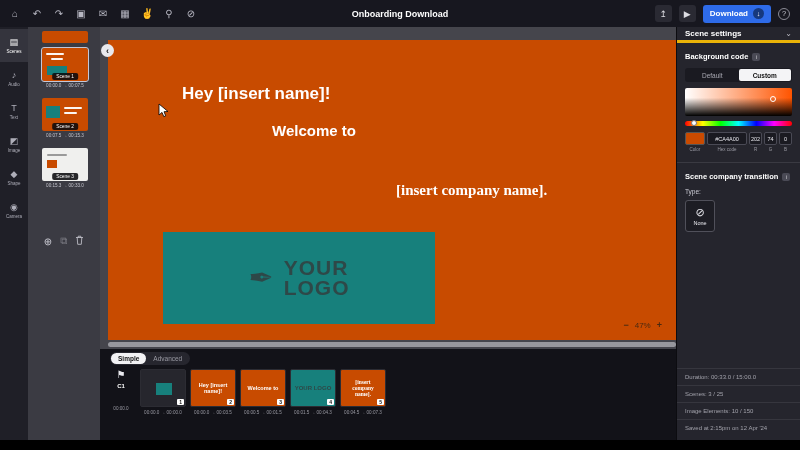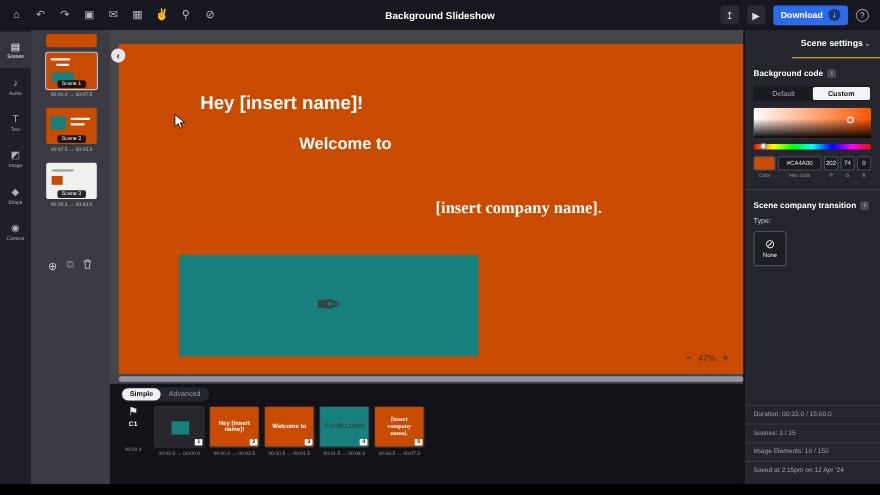--- a/index.html
+++ b/index.html
@@ -72,21 +72,21 @@
   .tl-thumb.teal { background:#17807c; }
   .tl-num { position:absolute; right:1px; bottom:1px; background:#fff; color:#111; font-size:5px; font-weight:bold; padding:0 2px; border-radius:1px; }
   .tl-text { position:absolute; inset:0; display:flex; align-items:center; justify-content:center; color:#fff; font-size:5.5px; font-weight:bold; text-align:center; padding:3px; }
   .tl-text.serif { font-family:"Liberation Serif", serif; }
   .tl-text.logoink { color:#2e4848; font-size:6px; }
   .tl-shape { position:absolute; left:15px; top:13px; width:16px; height:12px; background:#17807c; }
   .tl-time { color:#9a9aa3; font-size:4.6px; white-space:nowrap; }
 
   
   .settings { position:absolute; left:676px; top:27px; width:124px; height:413px; background:#25252d; border-left:1px solid #0c0c10; }
-  .settings-header { height:26px; display:flex; align-items:center; justify-content:space-between; padding:0 8px; border-bottom:1px solid #eab308; color:#fff; font-size:8px; font-weight:bold;margin-left:43px; }
+  .settings-header { height:16px; display:flex; align-items:center; justify-content:space-between; padding:0 8px; border-bottom:3px solid #eab308; color:#fff; font-size:8px; font-weight:bold; }
   .chev { color:#b9b9c2; font-size:8px; font-weight:normal; }
   .sec-label { display:flex; align-items:center; gap:4px; color:#fff; font-size:7.5px; font-weight:bold; margin:9px 8px 0; }
   .info-dot { width:8px; height:8px; border-radius:2px; background:#4a4a55; color:#d8d8de; font-size:5.5px; font-weight:normal; display:flex; align-items:center; justify-content:center; flex:none; }
   .tabs { margin:7px 8px 0; height:14px; background:#1a1a21; border-radius:3px; display:flex; padding:1px; }
   .tab { flex:1; display:flex; align-items:center; justify-content:center; font-size:6.5px; color:#a8a8b2; border-radius:2px; }
   .tab.active { background:#f4f4f6; color:#111; font-weight:bold; }
   .sv-box { margin:6px 8px 0; height:28px; border-radius:2px; position:relative;
             background:linear-gradient(to top,#000,rgba(0,0,0,0) 65%), linear-gradient(to right,#fff,#ff5400); }
   .sv-cursor { position:absolute; right:16px; top:8px; width:6px; height:6px; border:1px solid #fff; border-radius:50%; }
   .hue-bar { margin:5px 8px 0; height:5px; border-radius:3px; position:relative;
@@ -119,21 +119,21 @@
       <span class="tb-icon">⌂</span>
       <span class="tb-icon">↶</span>
       <span class="tb-icon">↷</span>
       <span class="tb-icon">▣</span>
       <span class="tb-icon">✉</span>
       <span class="tb-icon">▦</span>
       <span class="tb-icon">✌</span>
       <span class="tb-icon">⚲</span>
       <span class="tb-icon">⊘</span>
     </div>
-    <div class="tb-title">Background Slideshow</div>
+    <div class="tb-title">Onboarding Download</div>
     <div class="tb-right">
       <div class="tb-sq">
           <span>↥</span>
         </div>
       <div class="tb-sq">
           <span>▶</span>
         </div>
       <div class="download-btn">
         <span>Download</span>
         <span class="download-circle">↓</span>
@@ -217,20 +217,24 @@
   <div class="canvas-area">
     <div class="slide">
       <div class="back-btn">
           <span>‹</span>
         </div>
       <div class="slide-heading">Hey [insert name]!</div>
       <div class="slide-sub">Welcome to</div>
       <div class="slide-company">[insert company name].</div>
       <div class="logo-box">
         <span class="logo-glyph">✒</span>
+        <div class="logo-text">
+          <div>YOUR</div>
+          <div>LOGO</div>
+        </div>
       </div>
       <div class="zoom-ctrl">
         <span class="zoom-btn">−</span>
         <span class="zoom-value">47%</span>
         <span class="zoom-btn">+</span>
       </div>
     </div>
     <div class="hscroll"></div>
   </div>
 

